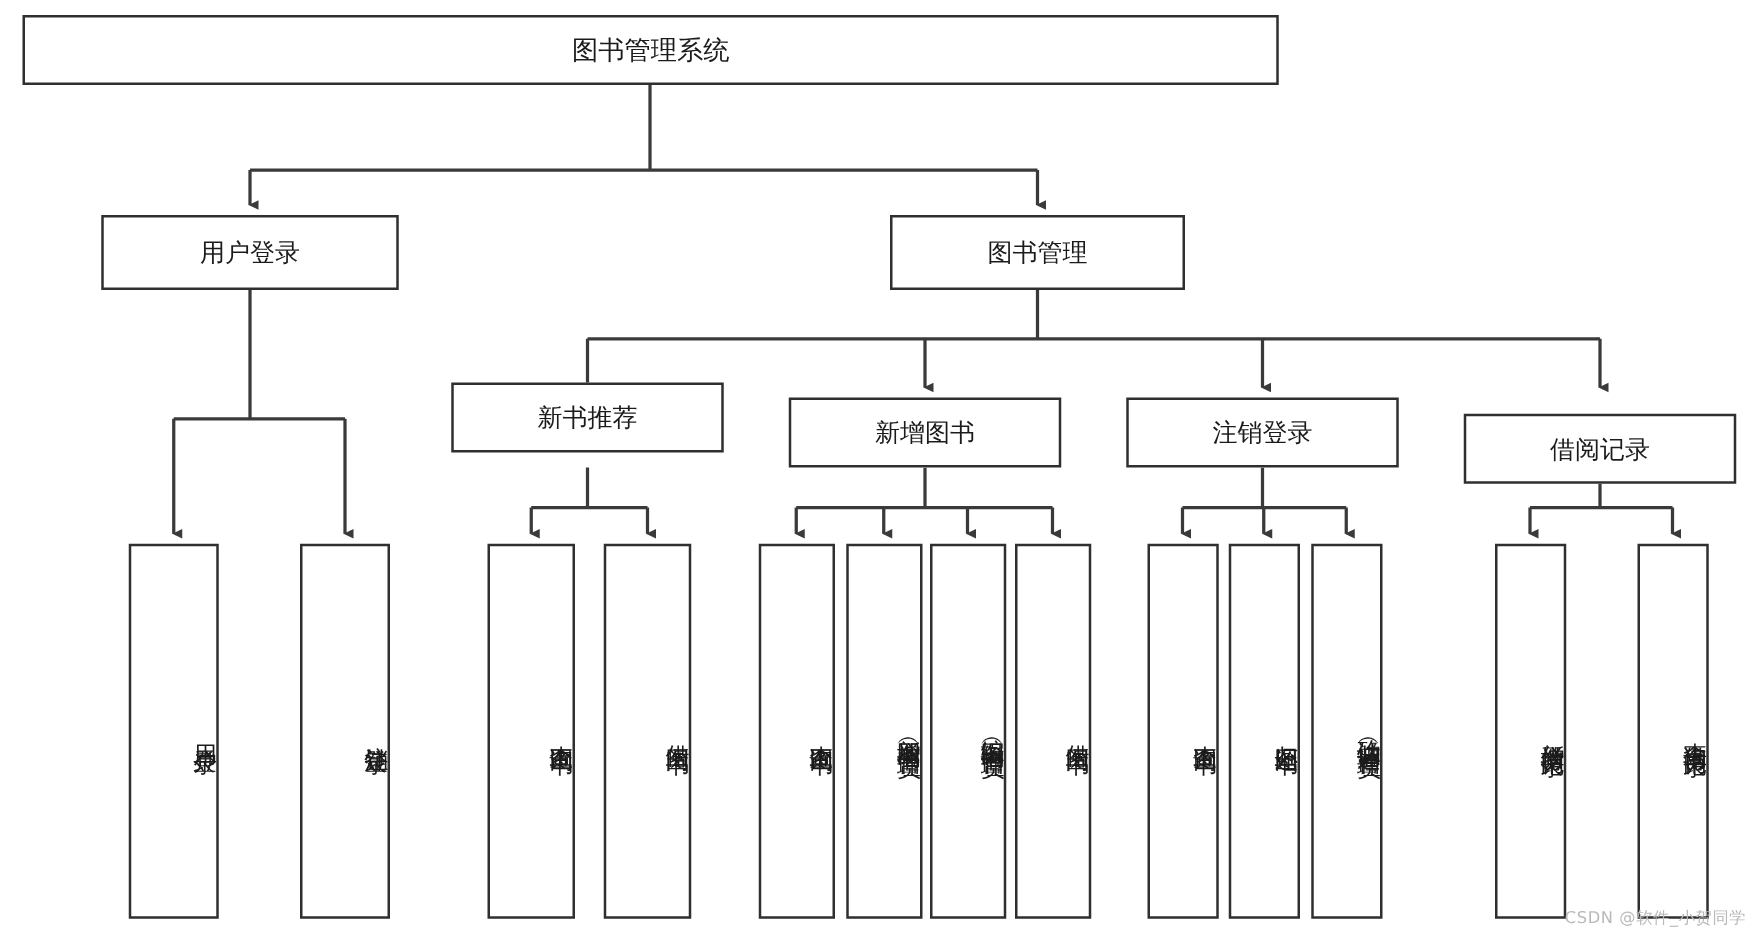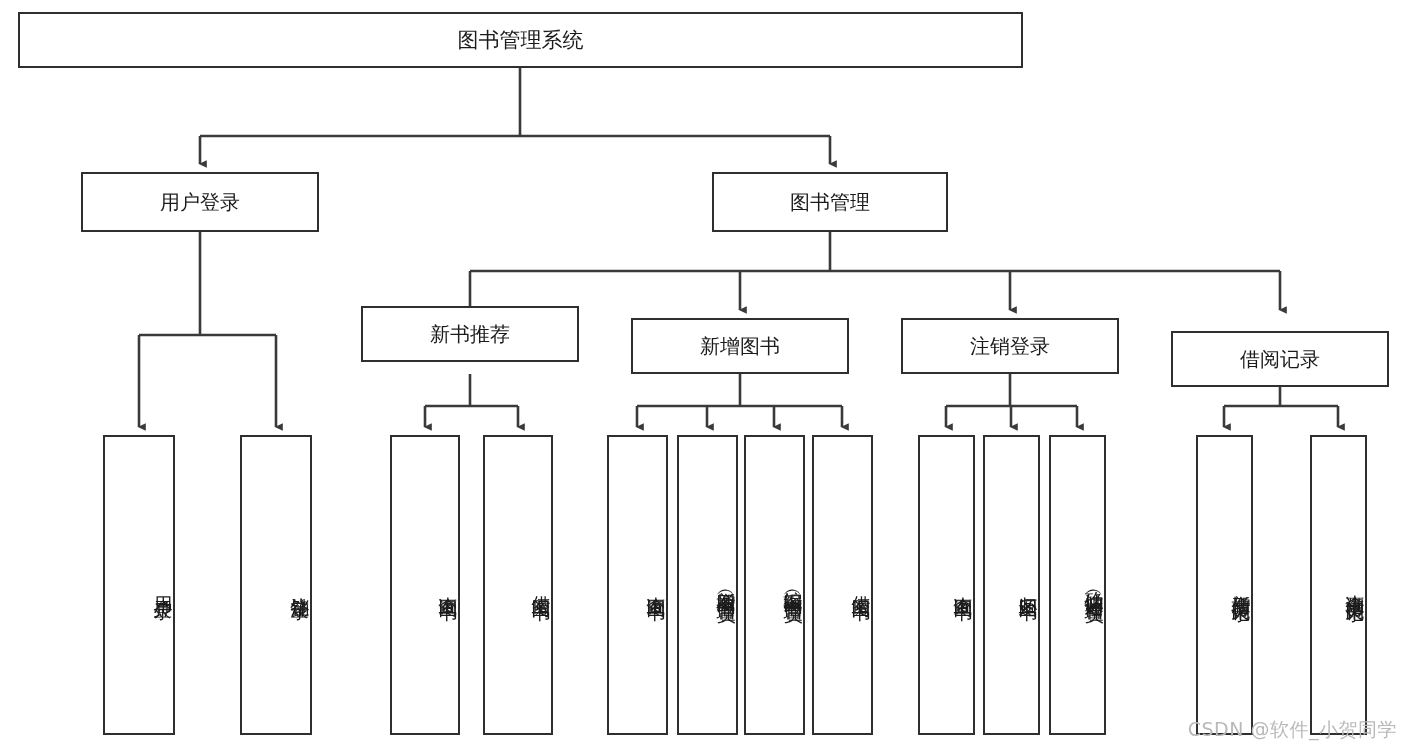--- a/index.html
+++ b/index.html
@@ -59,21 +59,21 @@
     white-space: pre-line;
   }
   .node.leaf .label {
     writing-mode: vertical-rl;
     text-orientation: upright;
   }
   .watermark {
     position: absolute;
     right: 8px;
     bottom: 4px;
-    font-size: 19px;
+    font-size: 13px;
     color: #b9b9b9;
     letter-spacing: 0.5px;
     white-space: nowrap;
   }
 </style>
 </head>
 <body>
 
 <div id="diagram">
 

